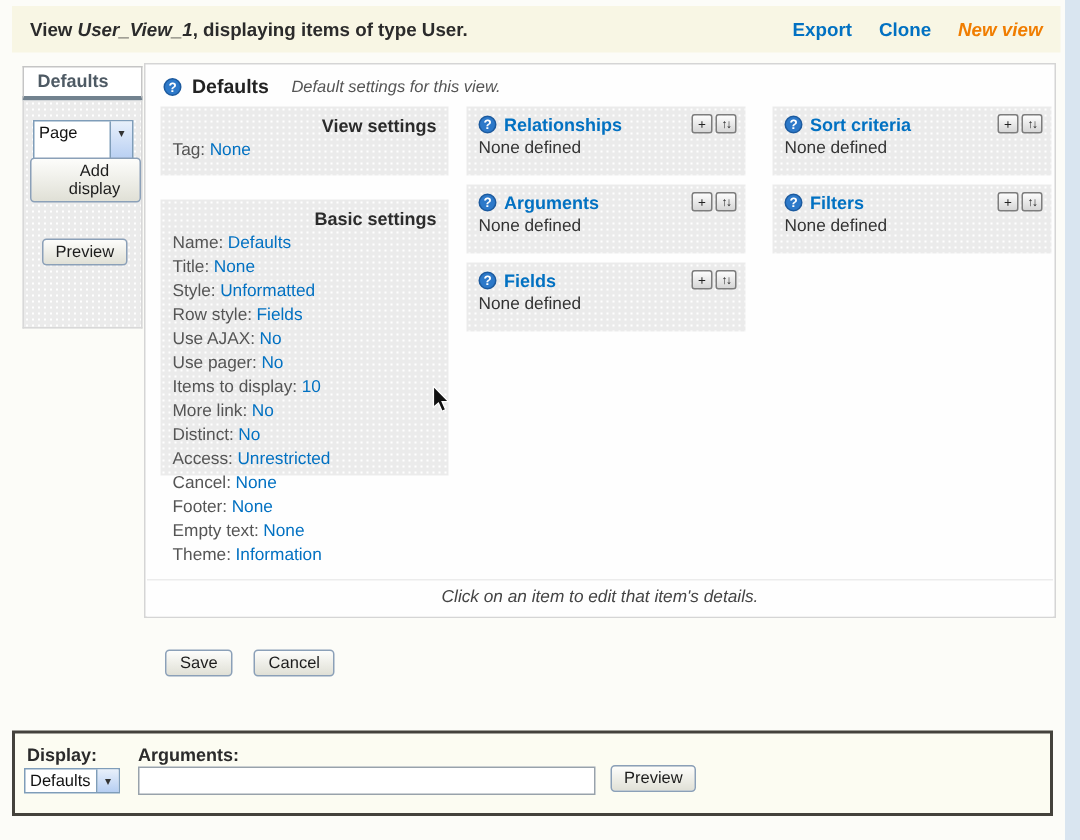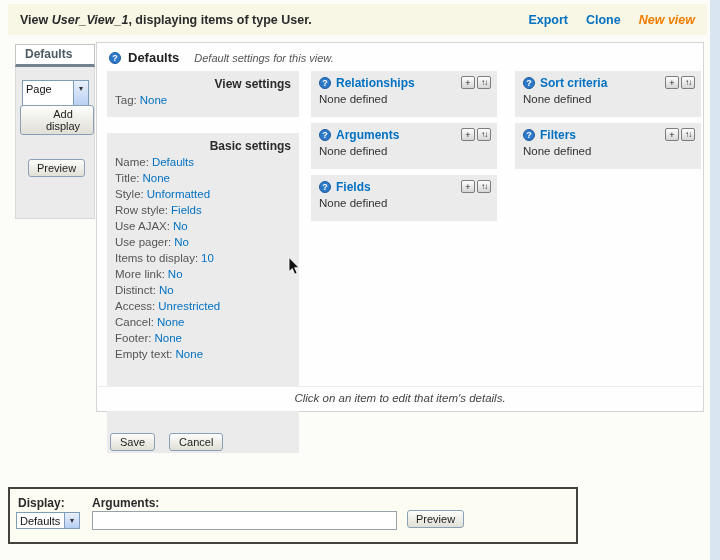--- a/index.html
+++ b/index.html
@@ -72,21 +72,21 @@
   .main-title { font-size:13px; font-weight:bold; color:#222; }
   .main-subtitle { font-size:11px; font-style:italic; color:#555; margin-left:8px; }
 
   .col { position:absolute; }
   .col1 { left:10px;  top:28px; width:192px; }
   .col2 { left:214px; top:28px; width:186px; }
   .col3 { left:418px; top:28px; width:186px; }
 
   .box { position:relative; padding:5px 8px; margin-bottom:6px; }
   .box-sm { height:46px; }
-  .box-basic { height:320px;margin-top:16px; }
+  .box-basic { height:184px;margin-top:16px; }
   .box-title { font-size:12px; font-weight:bold; color:#2b2b2b; line-height:16px;text-align:right; }
   .row { height:16px; line-height:16px; font-size:11.5px; white-space:nowrap; }
   .lbl { color:#555; }
   .val { color:#0271c2; text-decoration:none; margin-left:3px; cursor:pointer; }
 
   .pbox-head { display:flex; align-items:center; gap:5px; line-height:14px; }
   .ptitle { font-size:12px; font-weight:bold; color:#0271c2; text-decoration:none; cursor:pointer; }
   .mini-btns { position:absolute; top:5px; right:6px; display:flex; gap:2px; }
   .mini {
     width:14px; height:13px; padding:0; font-size:9px; line-height:10px; color:#222;
@@ -100,21 +100,21 @@
     text-align:center; font-size:11.5px; font-style:italic; color:#444;
     border-top:1px solid #ececec; background:#fefefe;
   }
 
   
   .actions { position:absolute; left:110px; top:433px; display:flex; gap:14px; }
   .actions .btn { padding:2px 9px; }
 
   
   .preview-box {
-    position:absolute; left:8px; top:487px; width:570px; height:57px;
+    position:absolute; left:8px; top:487px; width:694px; height:57px;
     border:2px solid #44423c; background:#fcfcf2;
   }
   .pf-label { position:absolute; font-size:12px; font-weight:bold; color:#2b2b2b; }
   .pf-display-label { left:8px; top:7px; }
   .pf-args-label { left:82px; top:7px; }
   .pf-select { position:absolute; left:6px; top:23px; width:64px; height:17px; }
   .pf-input {
     position:absolute; left:82px; top:22px; width:305px; height:19px;
     border:1px solid #98a2ab; background:#fff; font-family:"Liberation Sans",sans-serif;
     font-size:11px; padding:0 3px;
@@ -186,20 +186,21 @@
           <div class="row"><span class="lbl">Distinct:</span><a class="val">No</a></div>
 
           <div class="row"><span class="lbl">Access:</span><a class="val">Unrestricted</a></div>
 
           <div class="row"><span class="lbl">Cancel:</span><a class="val">None</a></div>
 
           <div class="row"><span class="lbl">Footer:</span><a class="val">None</a></div>
 
           <div class="row"><span class="lbl">Empty text:</span><a class="val">None</a></div>
 
+          <div class="row"><span class="lbl">Theme:</span><a class="val">Information</a></div>
         </div>
     </div>
   </div>
 
   <div class="col col2">
     <div class="box box-sm dotted">
       <div class="pbox-head">
         <span class="help">?</span>
         <a class="ptitle">Relationships</a>
       </div>

